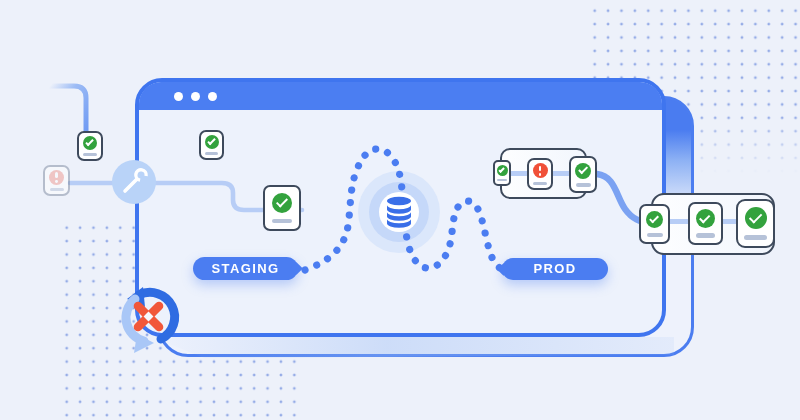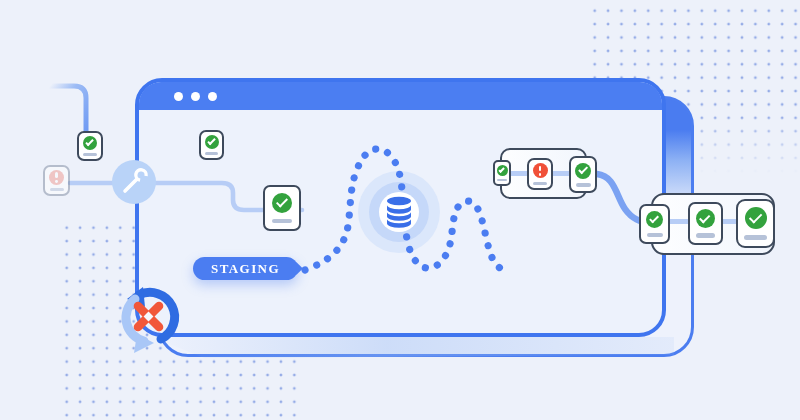--- a/index.html
+++ b/index.html
@@ -1,17 +1,17 @@
 <!DOCTYPE html>
 <html><head>
 <meta charset="utf-8">
 <style>
   html,body{margin:0;padding:0;}
   .stage{position:relative;width:800px;height:420px;background:#edf1fa;overflow:hidden;
-         font-family:Liberation Serif, serif;}
+         font-family:Liberation Sans, sans-serif;}
   
   .dots{position:absolute;background-image:radial-gradient(circle,rgba(77,115,215,.55) 1.3px,transparent 1.6px);
         background-size:13.4px 13.4px;z-index:1;}
   .dots-tr{left:588px;top:4px;width:212px;height:170px;
            -webkit-mask-image:linear-gradient(180deg,#000 65%,transparent 100%);
            mask-image:linear-gradient(180deg,#000 65%,transparent 100%);}
   .dots-bl{left:60px;top:221px;width:238px;height:197px;}
   
   .win2{position:absolute;left:158px;top:96px;width:536px;height:261px;border-radius:30px;
         border:3px solid #4b7df0;box-sizing:border-box;z-index:2;
@@ -203,14 +203,18 @@
     <span class="dot green" style="width:22px;height:22px;">
         <i class="tick"></i>
       </span>
     <span class="bar" style="width:23px;height:5px;"></span>
   </div>
 
   <div class="pill" style="left:193px;top:257px;width:105px;height:23px;line-height:23px;">
     <span>STAGING</span>
     <span class="notch" style="right:-3px;"></span>
   </div>
+  <div class="pill" style="left:502px;top:258px;width:106px;height:22px;line-height:22px;">
+    <span>PROD</span>
+    <span class="notch" style="left:-3px;"></span>
+  </div>
 
 </div>
 
 </body></html>

